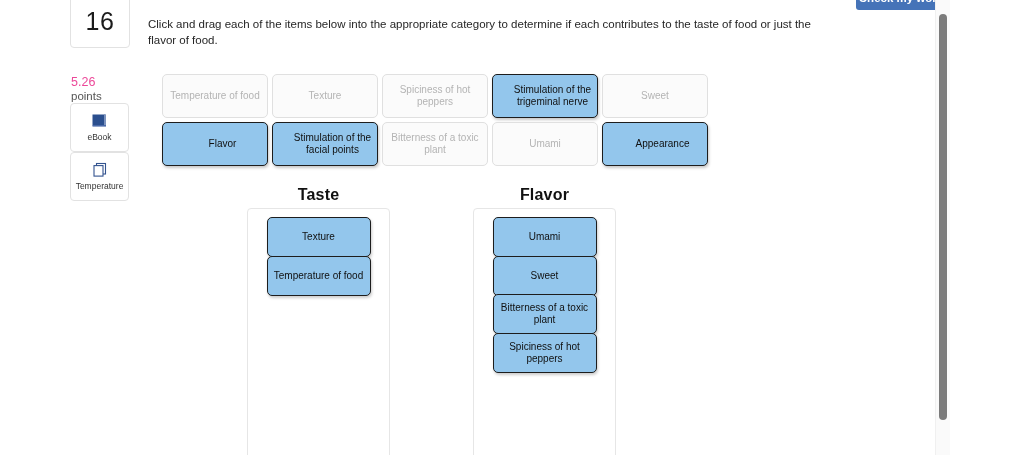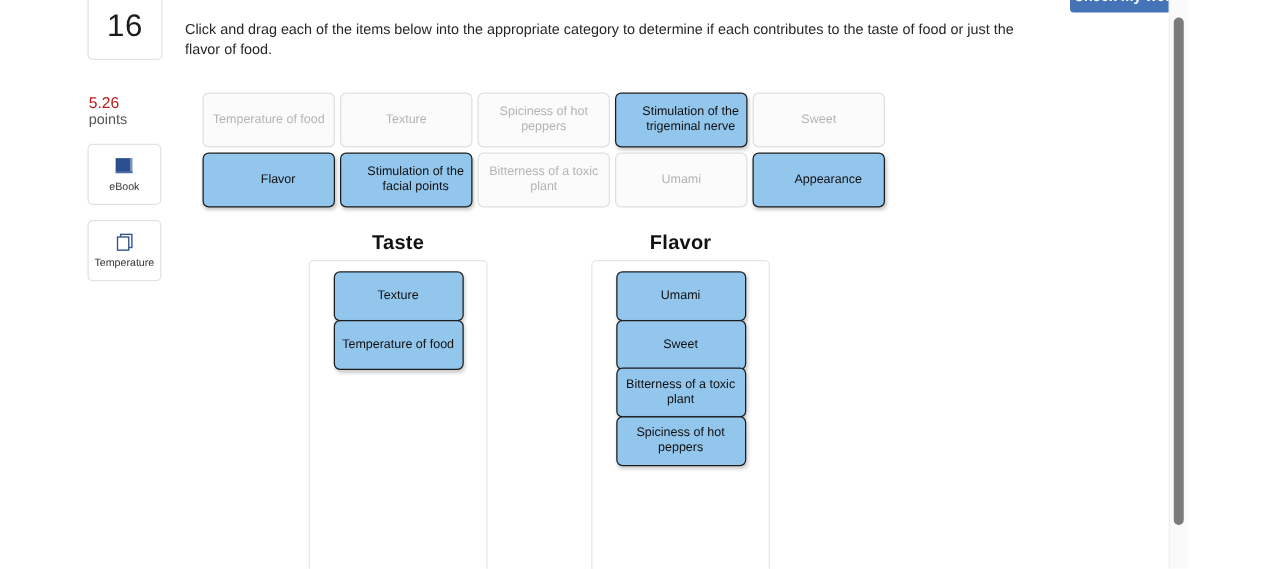--- a/index.html
+++ b/index.html
@@ -58,30 +58,29 @@
     font-size: 25px;
     color: #1b1b1b;
     letter-spacing: 0.5px;
   }
   #points-block {
     margin-top: 27px;
     margin-left: 1px;
   }
   #points-block .value {
     font-size: 12.5px;
-    color: #b91c1c;
+    color: #ec4899;
     line-height: 14px;
   }
   #points-block .label {
     font-size: 11.5px;
     color: #555555;
     line-height: 14px;
   }
   .rail-button {
-    margin-top: 12px;
     width: 59px;
     height: 49px;
     border: 1px solid #e2e2e2;
     border-radius: 4px;
     background: #ffffff;
     box-sizing: border-box;
     display: flex;
     flex-direction: column;
     align-items: center;
     justify-content: center;

